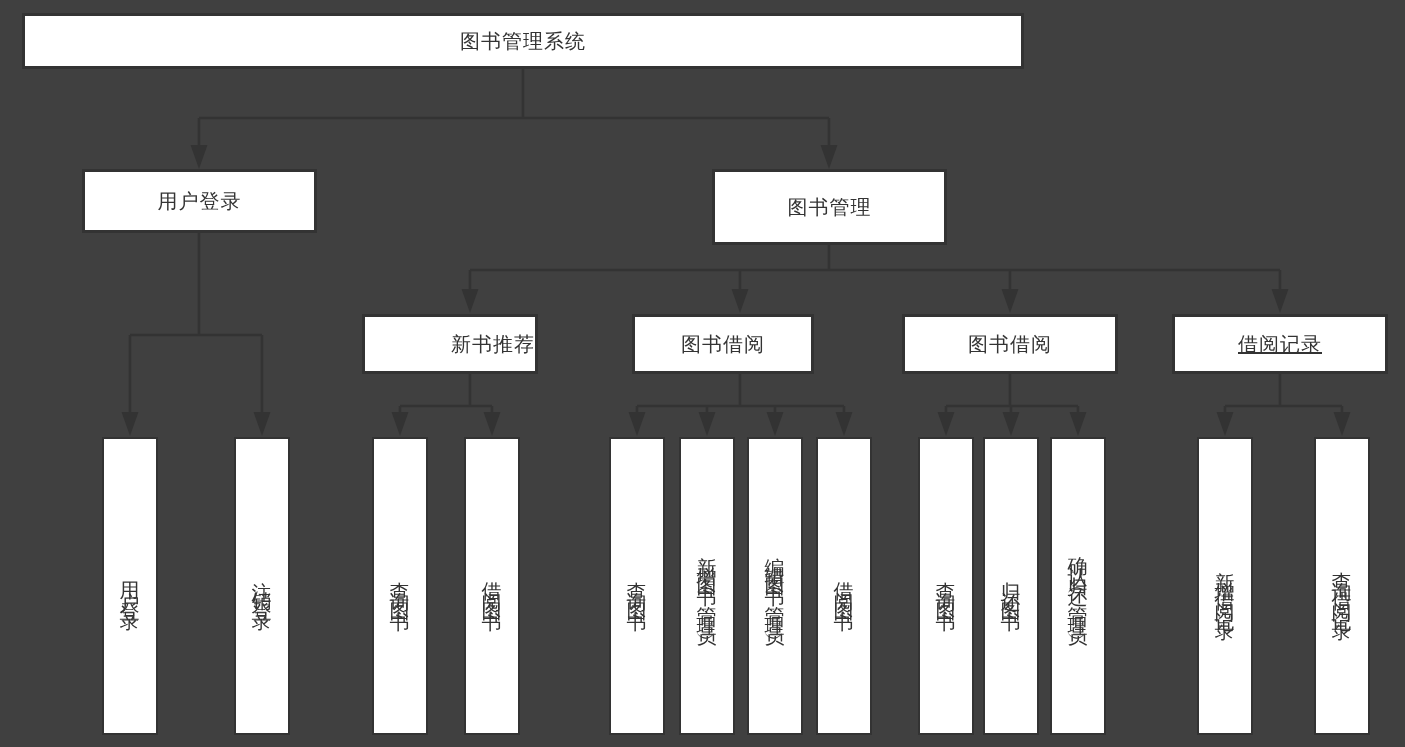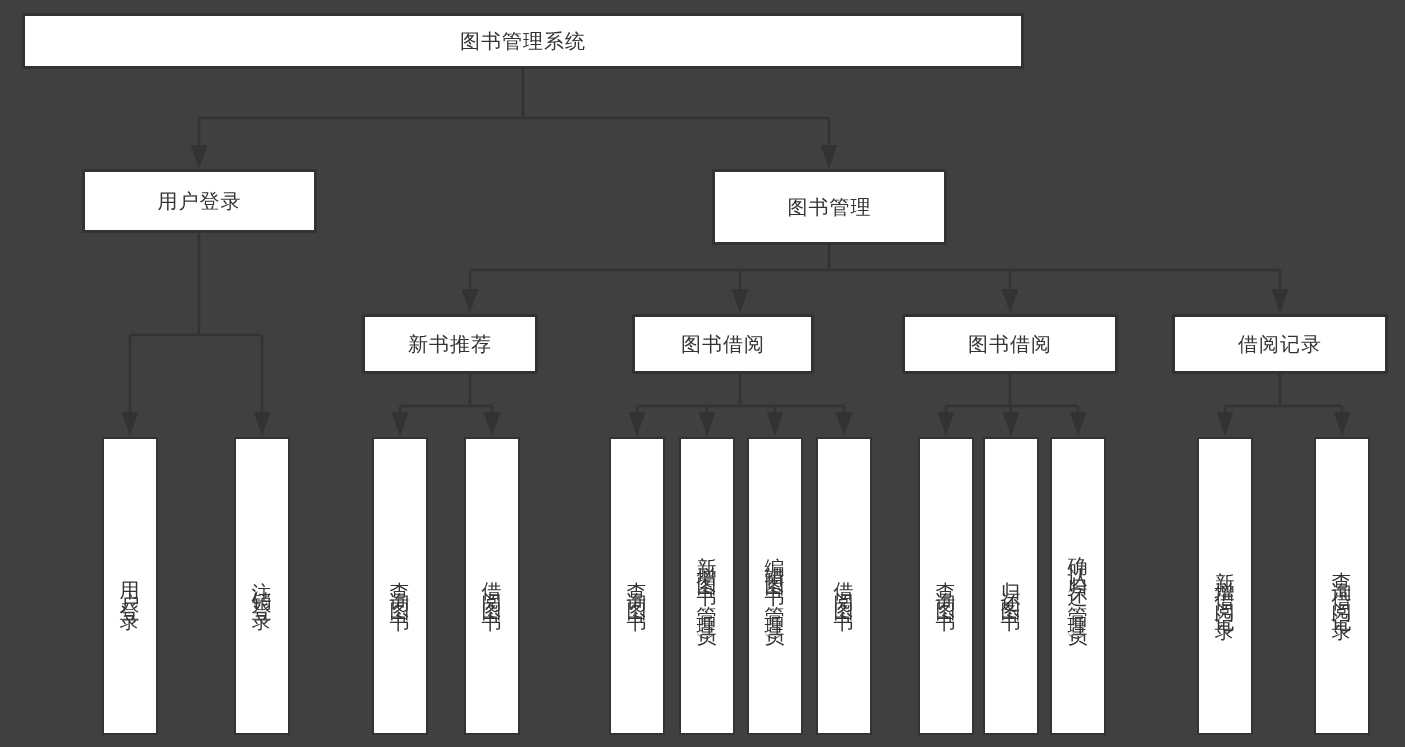--- a/index.html
+++ b/index.html
@@ -75,30 +75,30 @@
     <span>图书管理系统</span>
   </div>
 
   <div class="node h-node" style="left:82px; top:169px; width:235px; height:64px;">
     <span>用户登录</span>
   </div>
   <div class="node h-node" style="left:712px; top:169px; width:235px; height:76px;">
     <span>图书管理</span>
   </div>
 
-  <div class="node h-node" style="left:362px; top:314px; width:176px; height:60px;">
+  <div class="node h-node" style="left:362px; top:314px; width:176px; height:60px;justify-content:flex-end;">
     <span>新书推荐</span>
   </div>
   <div class="node h-node" style="left:632px; top:314px; width:182px; height:60px;font-family:Liberation Mono, monospace;">
     <span>图书借阅</span>
   </div>
   <div class="node h-node" style="left:902px; top:314px; width:216px; height:60px;">
     <span>图书借阅</span>
   </div>
-  <div class="node h-node" style="left:1172px; top:314px; width:216px; height:60px;">
+  <div class="node h-node" style="left:1172px; top:314px; width:216px; height:60px;text-decoration:underline;">
     <span>借阅记录</span>
   </div>
 
   <div class="node leaf" style="left:102px; top:437px; width:56px; height:298px;">
     <span class="vtext">用户登录</span>
   </div>
   <div class="node leaf" style="left:234px; top:437px; width:56px; height:298px;">
     <span class="vtext">注销登录</span>
   </div>
 

